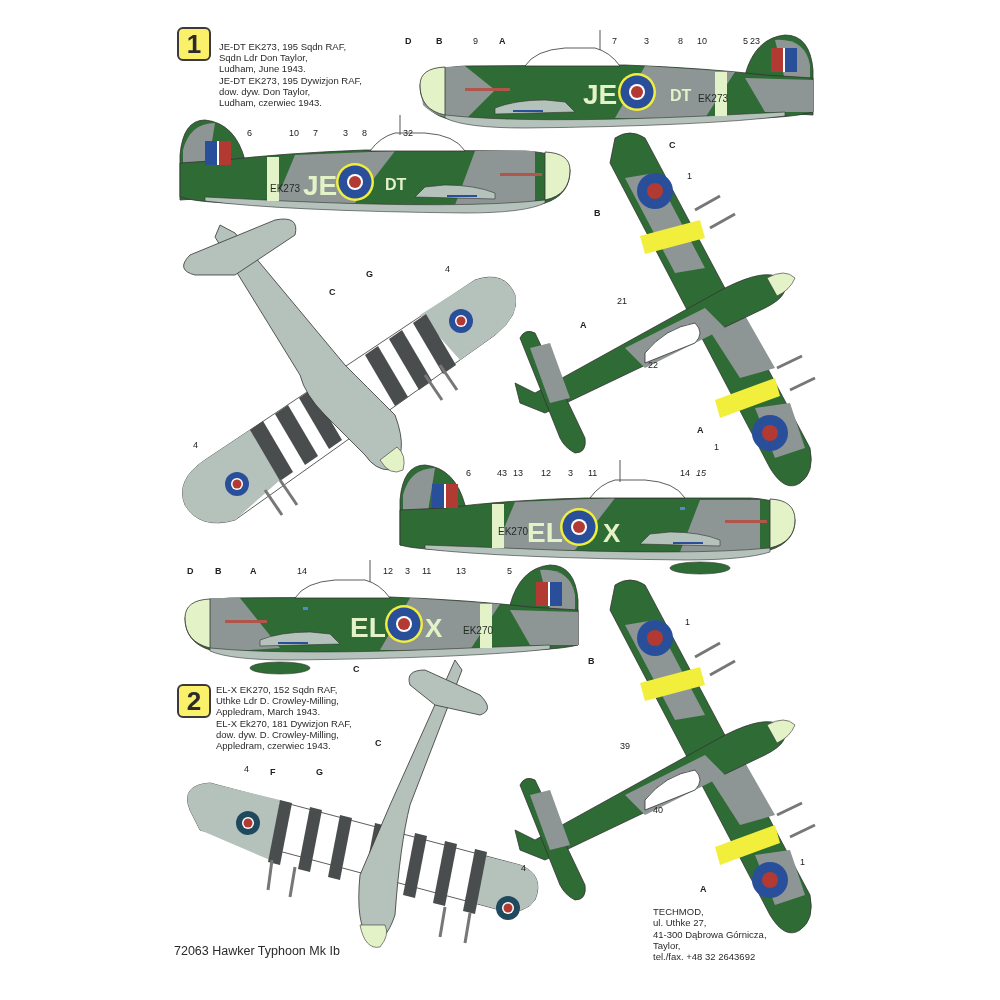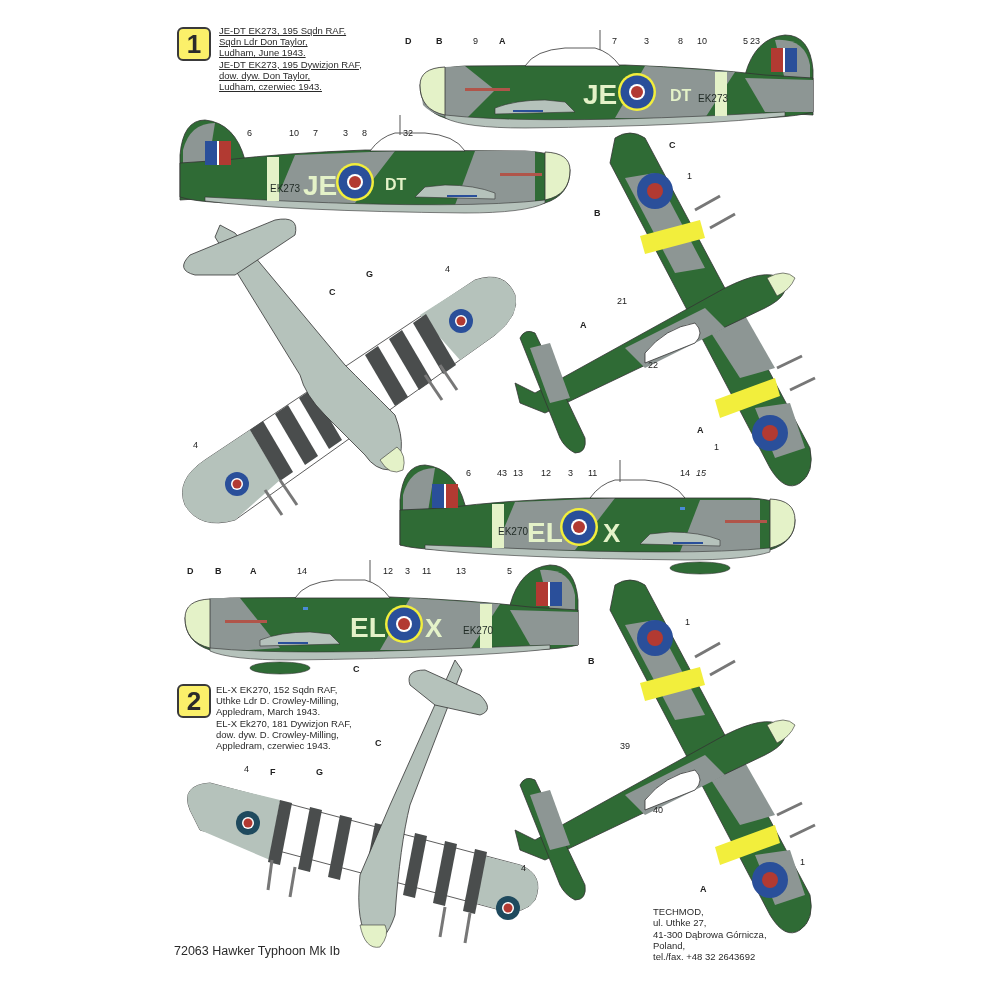--- a/index.html
+++ b/index.html
@@ -9,21 +9,21 @@
   .callout { position:absolute; font-size:9px; color:#222; font-family:"Liberation Sans", sans-serif; }
   .callout.letter { font-weight:bold; }
   .footer { position:absolute; font-size:12.5px; color:#2a2a2a; }
   .addr { position:absolute; font-size:9.5px; line-height:11.3px; color:#2a2a2a; white-space:pre; }
   svg { position:absolute; overflow:visible; }
 </style>
 </head>
 <body>
 
 <div class="badge" style="left:177px;top:27px;">1</div>
-<div class="desc" style="left:219px;top:25px;text-decoration:underline;"><div>JE-DT EK273, 195 Sqdn RAF,</div><div>Sqdn Ldr Don Taylor,</div><div>Ludham, June 1943.</div><div>JE-DT EK273, 195 Dywizjon RAF,</div><div>dow. dyw. Don Taylor,</div><div>Ludham, czerwiec 1943.</div></div>
+<div class="desc" style="left:219px;top:41px;"><div>JE-DT EK273, 195 Sqdn RAF,</div><div>Sqdn Ldr Don Taylor,</div><div>Ludham, June 1943.</div><div>JE-DT EK273, 195 Dywizjon RAF,</div><div>dow. dyw. Don Taylor,</div><div>Ludham, czerwiec 1943.</div></div>
 
 <svg style="left:405px;top:30px;" width="420" height="110" viewBox="0 0 420 110">
 
   <path d="M340 45 Q350 8 380 5 Q405 5 408 40 L408 85 L330 80 Z" fill="#2f6b35" stroke="#333" stroke-width="0.8"></path>
   <path d="M370 10 Q400 8 405 35 L405 70 L385 70 Z" fill="#8d9694"></path>
 
   <path d="M15 55 Q20 38 60 36 L220 35 Q300 38 360 45 L408 48 L408 82 Q380 90 300 88 L120 92 Q60 94 40 88 Q15 80 15 55 Z" fill="#2f6b35" stroke="#333" stroke-width="0.8"></path>
   <path d="M15 55 Q20 38 40 37 L60 36 L90 60 L60 90 Q30 88 18 75 Z" fill="#8d9694"></path>
   <path d="M240 36 L330 42 L300 88 L210 88 Z" fill="#8d9694"></path>
   <path d="M340 48 L408 50 L408 82 L360 82 Z" fill="#8d9694"></path>
@@ -313,13 +313,13 @@
   <line x1="285" y1="262" x2="310" y2="250" stroke="#777" stroke-width="3"></line>
 </svg>
 <div class="callout" style="left:685px;top:617px;">1</div>
 <div class="callout letter" style="left:588px;top:656px;">B</div>
 <div class="callout" style="left:620px;top:741px;">39</div>
 <div class="callout" style="left:653px;top:805px;">40</div>
 <div class="callout letter" style="left:700px;top:884px;">A</div>
 <div class="callout" style="left:800px;top:857px;">1</div>
 
 <div class="footer" style="left:174px;top:944px;">72063 Hawker Typhoon Mk Ib</div>
-<div class="addr" style="left:605px;top:906px;margin-left:48px;"><div>TECHMOD,</div><div>ul. Uthke 27,</div><div>41-300 Dąbrowa Górnicza,</div><div>Poland,</div><div>tel./fax. +48 32 2643692</div></div>
+<div class="addr" style="left:605px;top:906px;margin-left:48px;"><div>TECHMOD,</div><div>ul. Uthke 27,</div><div>41-300 Dąbrowa Górnicza,</div><div>Taylor,</div><div>tel./fax. +48 32 2643692</div></div>
 
 </body></html>

